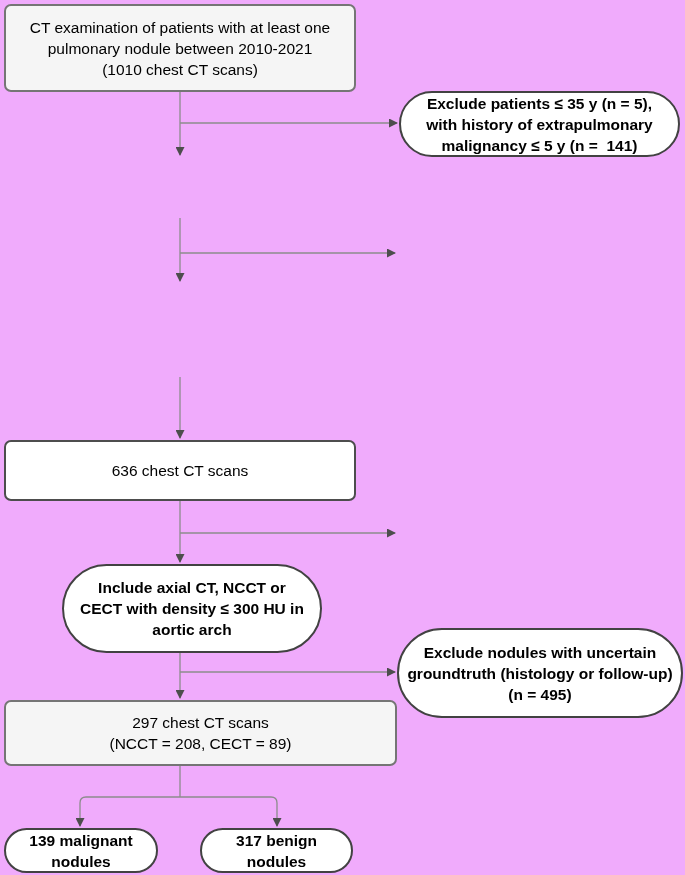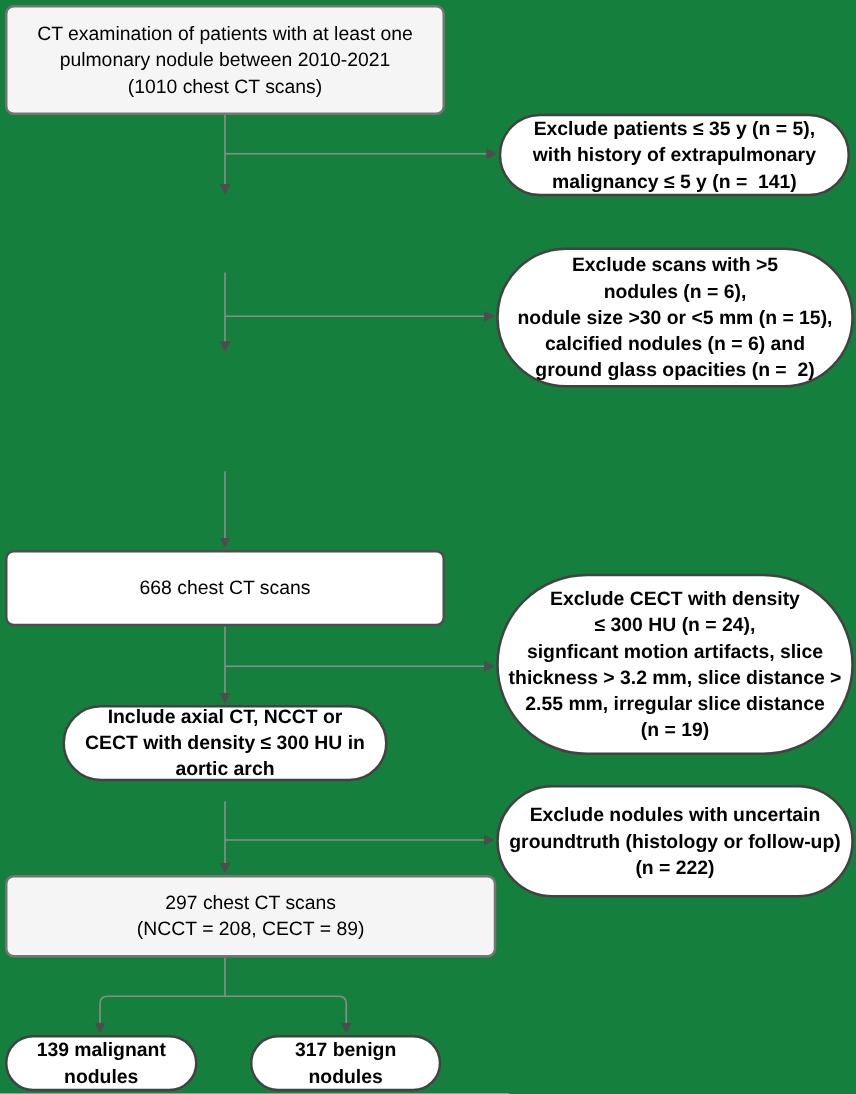--- a/index.html
+++ b/index.html
@@ -5,21 +5,21 @@
   html, body {
     margin: 0;
     padding: 0;
     background: #ffffff;
     font-family: "Liberation Sans", "DejaVu Sans", sans-serif;
   }
   #canvas {
     position: relative;
     width: 685px;
     height: 875px;
-    background: #15803d;
+    background: #f0abfc;
     overflow: hidden;
   }
   #connector-layer {
     position: absolute;
     left: 0;
     top: 0;
     z-index: 0;
   }
   .node {
     position: absolute;
@@ -85,52 +85,37 @@
 (1010 chest CT scans)</div>
   </div>
 
   <div class="node pill" style="left:399px; top:91px; width:281px; height:66px">
     <div class="node-text">Exclude patients ≤ 35 y (n = 5),
 with history of extrapulmonary
 malignancy ≤ 5 y (n = &nbsp;141)</div>
   </div>
 
 
-  <div class="node pill" style="left:397px; top:198px; width:286px; height:112px">
-    <div class="node-text">Exclude scans with &gt;5
-nodules (n = 6),
-nodule size &gt;30 or &lt;5 mm (n = 15),
-calcified nodules (n = 6) and
-ground glass opacities (n = &nbsp;2)</div>
+
+
+  <div class="node rect" style="left:4px; top:440px; width:352px; height:61px">
+    <div class="node-text">636 chest CT scans</div>
   </div>
 
 
-  <div class="node rect" style="left:4px; top:440px; width:352px; height:61px">
-    <div class="node-text">668 chest CT scans</div>
-  </div>
-
-  <div class="node pill" style="left:397px; top:459px; width:286px; height:145px">
-    <div class="node-text">Exclude CECT with density
-≤ 300 HU (n = 24),
-signficant motion artifacts, slice
-thickness &gt; 3.2 mm, slice distance &gt;
-2.55 mm, irregular slice distance
-(n = 19)</div>
-  </div>
-
-  <div class="node pill" style="left:50px; top:564px; width:260px; height:61px">
+  <div class="node pill" style="left:62px; top:564px; width:260px; height:89px">
     <div class="node-text">Include axial CT, NCCT or
 CECT with density ≤ 300 HU in
 aortic arch</div>
   </div>
 
   <div class="node pill" style="left:397px; top:628px; width:286px; height:90px">
     <div class="node-text">Exclude nodules with uncertain
 groundtruth (histology or follow-up)
-(n = 222)</div>
+(n = 495)</div>
   </div>
 
   <div class="node rect highlight" style="left:4px; top:700px; width:393px; height:66px">
     <div class="node-text">297 chest CT scans
 (NCCT = 208, CECT = 89)</div>
   </div>
 
   <div class="node pill" style="left:4px; top:828px; width:154px; height:45px">
     <div class="node-text">139 malignant
 nodules</div>

